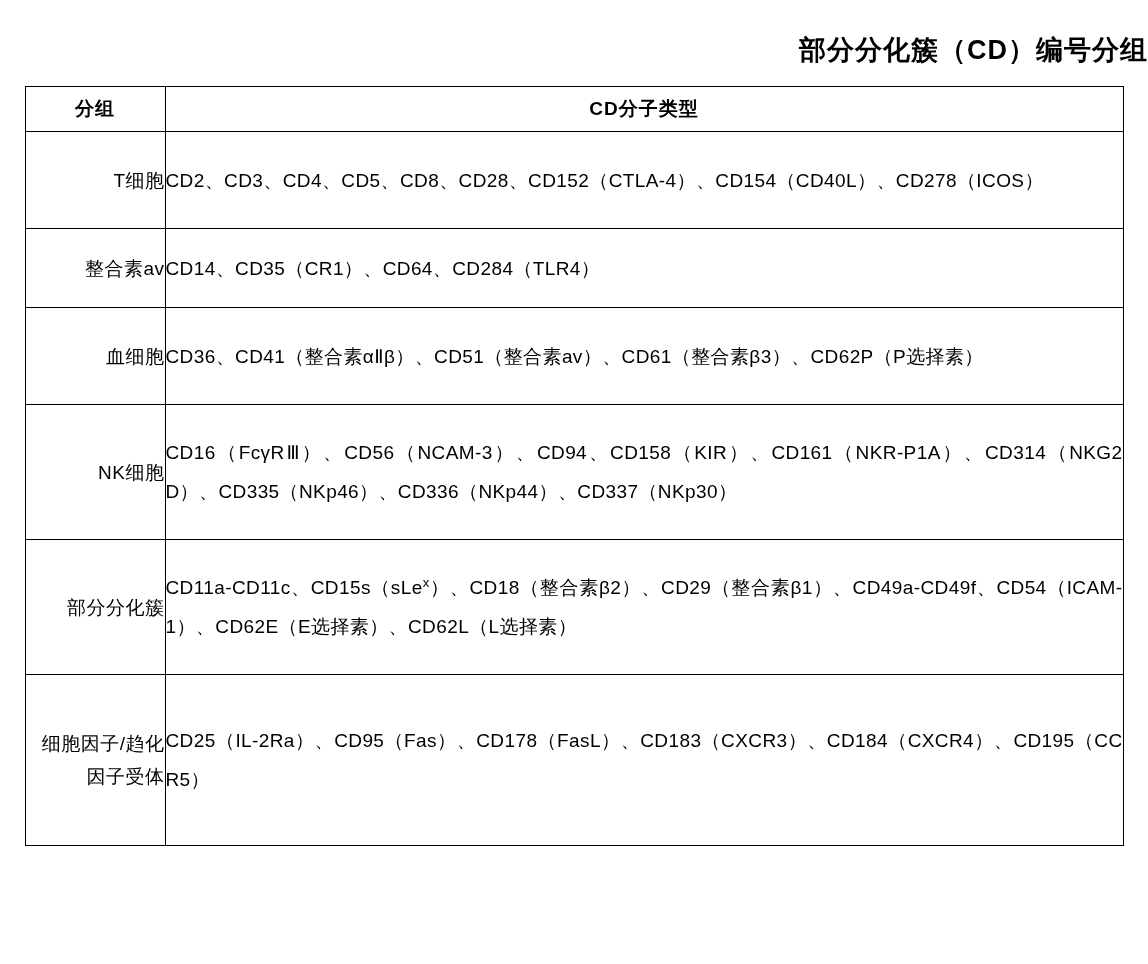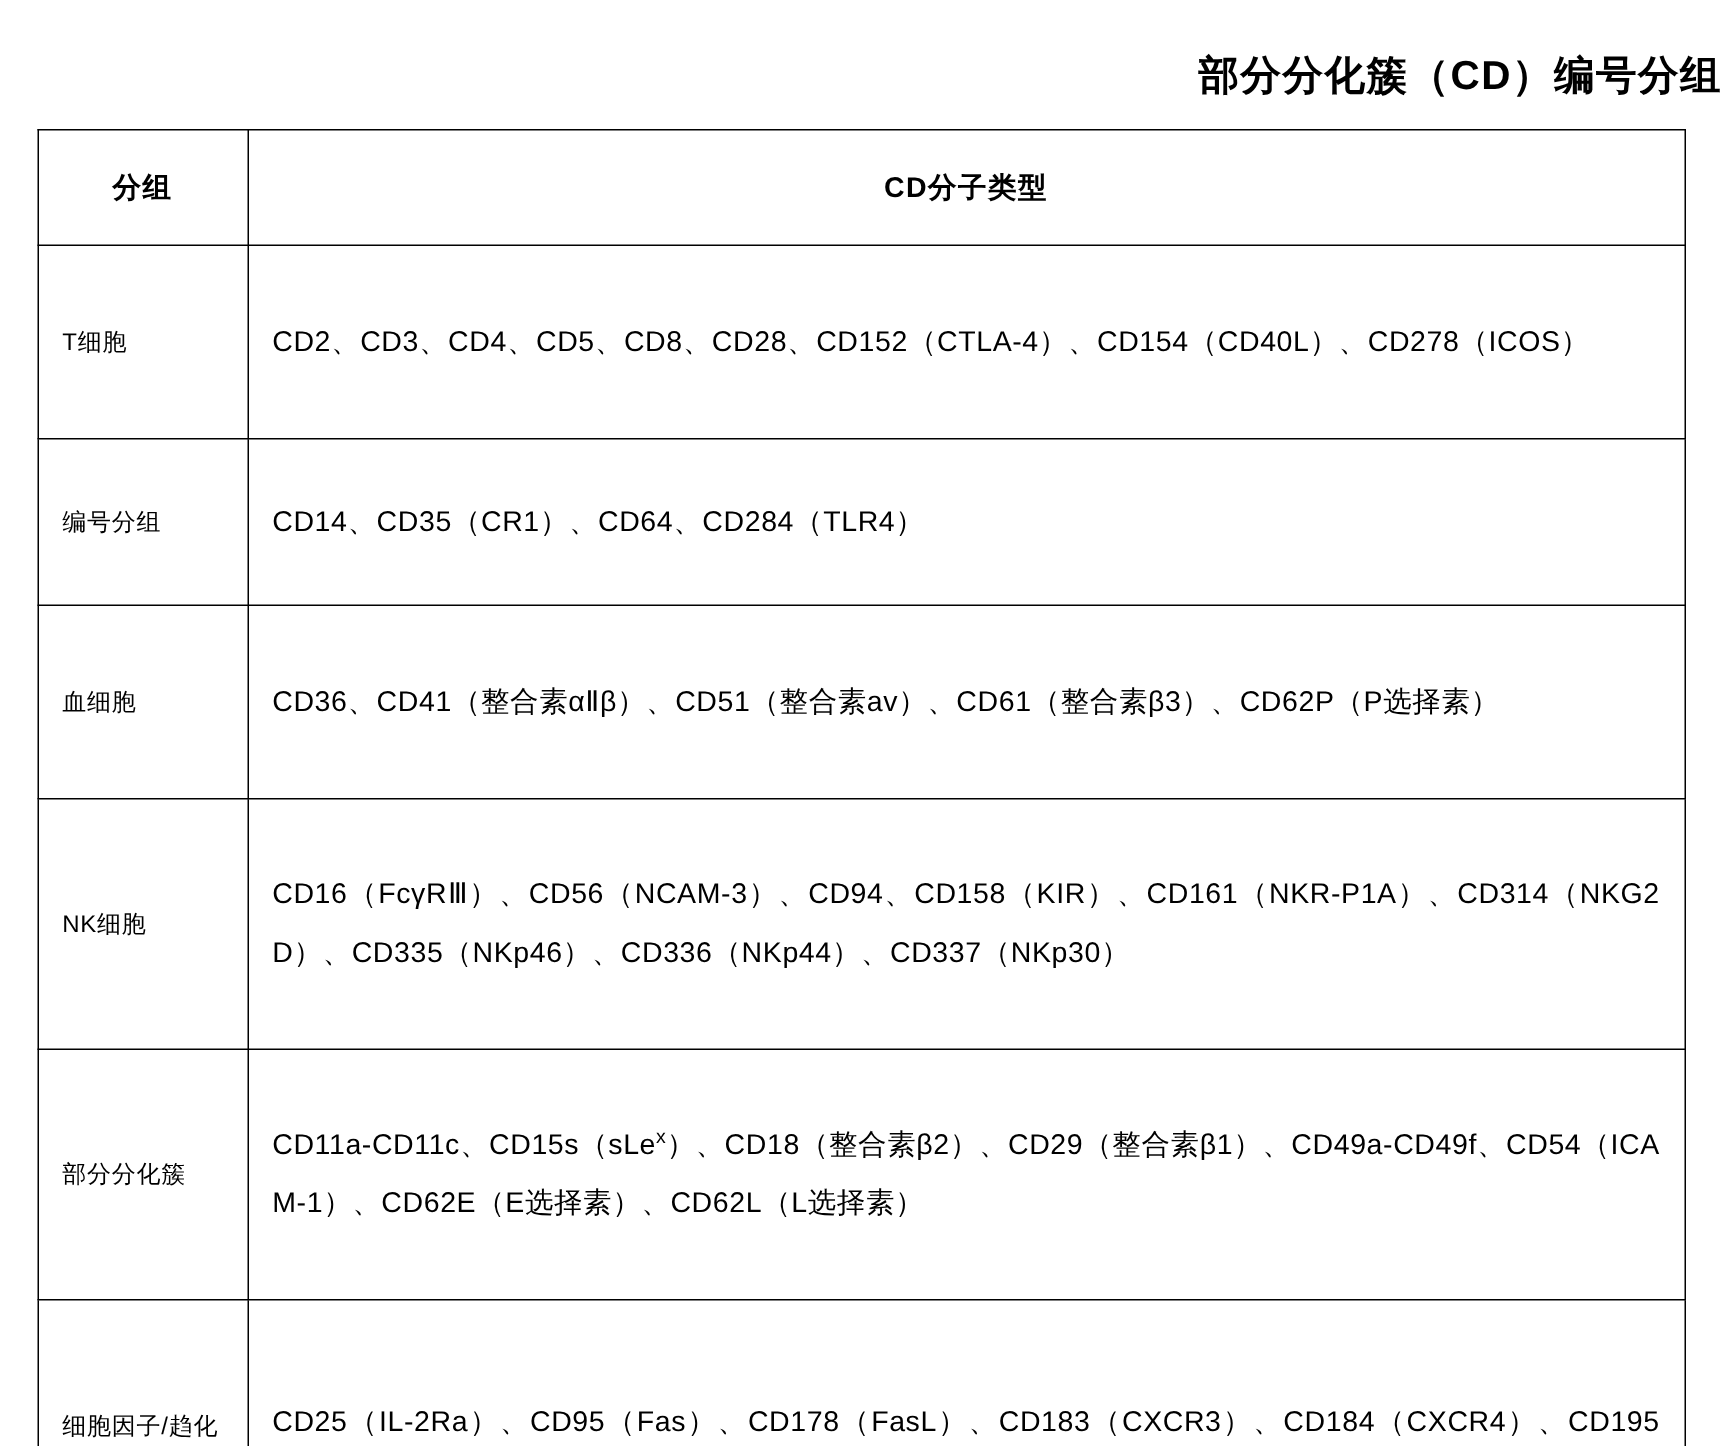--- a/index.html
+++ b/index.html
@@ -31,35 +31,35 @@
   }
   table.cd-table {
     border-collapse: collapse;
     table-layout: fixed;
     width: 1098px;
     margin: 0 auto;
   }
   table.cd-table td, table.cd-table th {
     border: 1px solid #000000;
     vertical-align: middle;
-    padding: 16px;
+    padding: 0;
   }
   col.col-group { width: 140px; }
   col.col-content { width: 958px; }
 
   th.head-cell {
     height: 44px;
     font-size: 19px;
     font-weight: bold;
     letter-spacing: 1px;
     text-align: center;
   }
   td.group-cell {
-    text-align: left;
-    font-size: 16px;
+    text-align: right;
+    font-size: 19px;
     line-height: 33px;
     padding: 6px 10px;
     letter-spacing: 0.5px;
   }
   td.content-cell {
     text-align: left;
     font-size: 19px;
     line-height: 39px;
     padding: 8px 14px 10px 14px;
     letter-spacing: 0.4px;
@@ -97,21 +97,21 @@
         <th class="head-cell">分组</th>
         <th class="head-cell">CD分子类型</th>
       </tr>
     </thead>
     <tbody>
       <tr>
         <td class="group-cell">T细胞</td>
         <td class="content-cell tall-1">CD2、CD3、CD4、CD5、CD8、CD28、CD152（CTLA-4）、CD154（CD40L）、CD278（ICOS）</td>
       </tr>
       <tr>
-        <td class="group-cell">编号分组</td>
+        <td class="group-cell">整合素av</td>
         <td class="content-cell tall-3">CD14、CD35（CR1）、CD64、CD284（TLR4）</td>
       </tr>
       <tr>
         <td class="group-cell">血细胞</td>
         <td class="content-cell tall-4">CD36、CD41（整合素αⅡβ）、CD51（整合素av）、CD61（整合素β3）、CD62P（P选择素）</td>
       </tr>
       <tr>
         <td class="group-cell">NK细胞</td>
         <td class="content-cell tall-5">CD16（FcγRⅢ）、CD56（NCAM-3）、CD94、CD158（KIR）、CD161（NKR-P1A）、CD314（NKG2D）、CD335（NKp46）、CD336（NKp44）、CD337（NKp30）</td>
       </tr>

